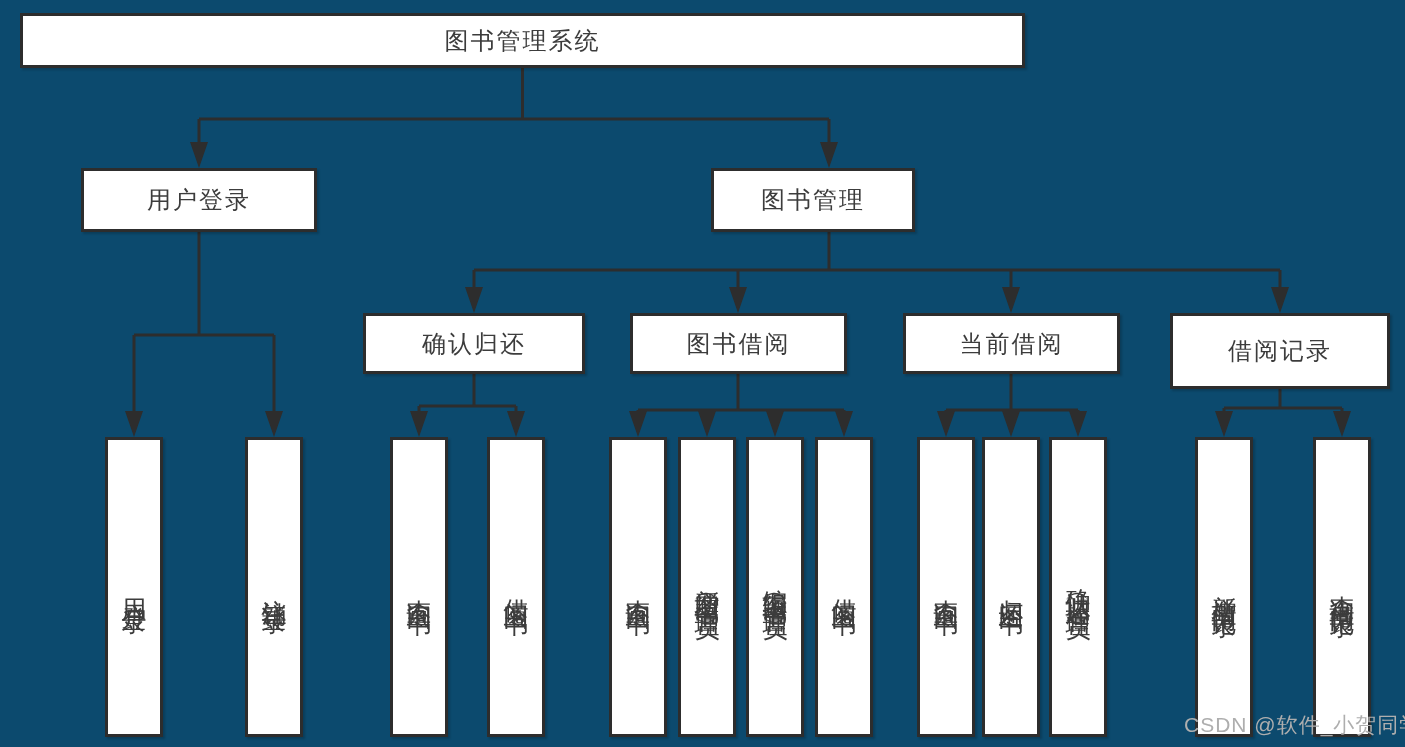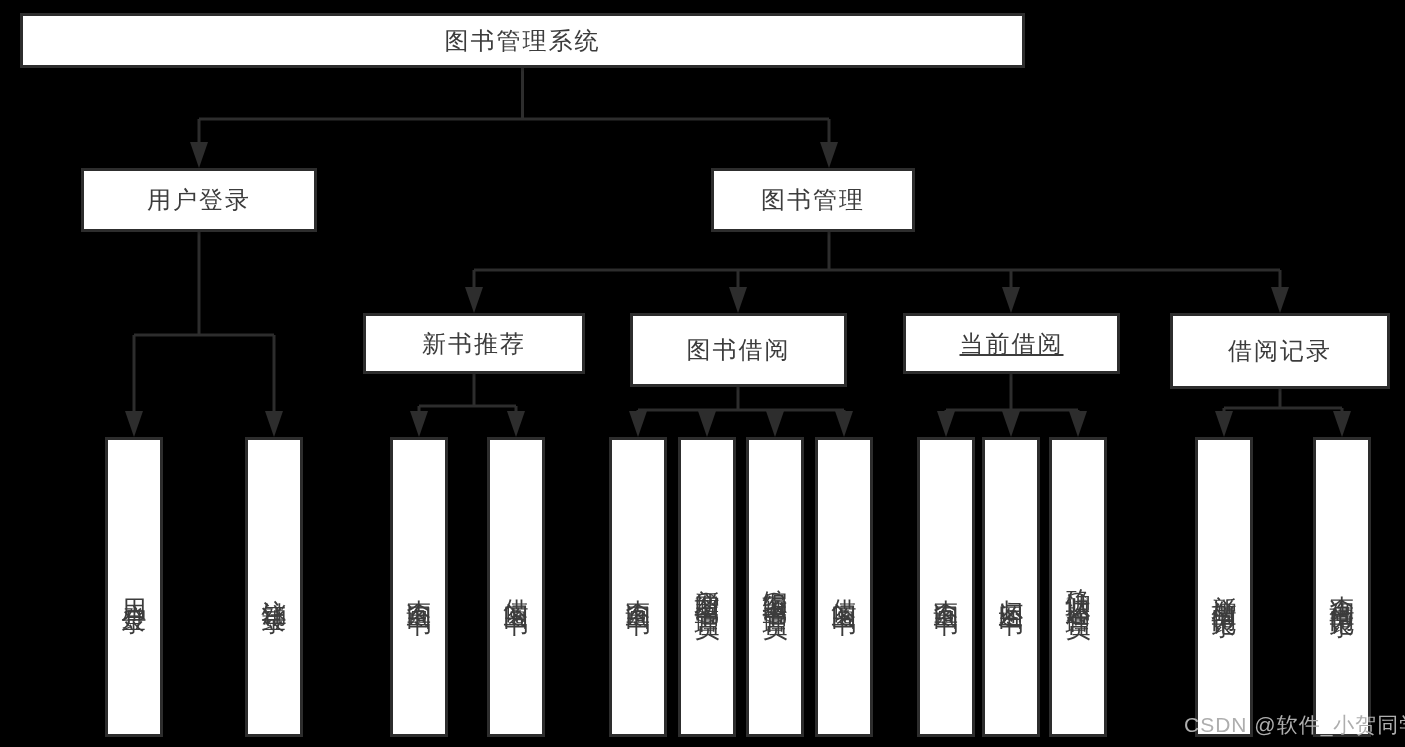--- a/index.html
+++ b/index.html
@@ -1,32 +1,32 @@
 <!DOCTYPE html>
 <html><head>
 <meta charset="utf-8">
 <style>
   html,body { margin:0; padding:0; background:#ffffff; }
   .canvas {
-    position:relative; width:1405px; height:747px; background:#000000;
+    position:relative; width:1405px; height:747px; background:#0c4a6e;
     font-family:"Liberation Sans","DejaVu Sans",sans-serif; overflow:hidden;
   }
   .connectors { position:absolute; left:0; top:0; width:1405px; height:747px; }
   .node {
     position:absolute; background:#ffffff; border:3px solid #2d2d2d;
     box-sizing:border-box; display:flex; align-items:center; justify-content:center;
     color:#3c3c3c; box-shadow:2px 2px 2px rgba(0,0,0,0.18);
   }
   .hnode { font-size:24px; letter-spacing:2px; }
   .root  { left:20px;  top:13px;  width:1005px; height:55px; }
   .n-userlogin { left:81px;  top:168px; width:236px; height:64px; }
   .n-bookmgmt  { left:711px; top:168px; width:204px; height:64px; }
   .n-newbook   { left:363px; top:313px; width:222px; height:61px; }
-  .n-bookborrow{ left:630px; top:313px; width:217px; height:74px; }
-  .n-curborrow { left:903px; top:313px; width:217px; height:61px;text-decoration:underline; }
+  .n-bookborrow{ left:630px; top:313px; width:217px; height:61px; }
+  .n-curborrow { left:903px; top:313px; width:217px; height:61px; }
   .n-borrowrec { left:1170px;top:313px; width:220px; height:76px; }
   .leaf { top:437px; width:58px; height:300px; }
   .leaf span {
     writing-mode:vertical-rl; text-orientation:mixed;
     font-size:25px; letter-spacing:4px; line-height:1; color:#3c3c3c;
   }
   .watermark {
     position:absolute; left:1184px; top:711px; z-index:5;
     font-size:21px; letter-spacing:1px; color:#aeaeae; white-space:nowrap;
   }
@@ -66,21 +66,21 @@
       <polygon points="1224,437 1215,411 1233,411"></polygon>
       <polygon points="1342,437 1333,411 1351,411"></polygon>
     </g>
   </svg>
 
   <div class="node hnode root">图书管理系统</div>
 
   <div class="node hnode n-userlogin">用户登录</div>
   <div class="node hnode n-bookmgmt">图书管理</div>
 
-  <div class="node hnode n-newbook">新书推荐</div>
+  <div class="node hnode n-newbook">确认归还</div>
   <div class="node hnode n-bookborrow">图书借阅</div>
   <div class="node hnode n-curborrow">当前借阅</div>
   <div class="node hnode n-borrowrec">借阅记录</div>
 
   <div class="node leaf" style="left:105px">
     <span>用户登录</span>
     </div>
   <div class="node leaf" style="left:245px">
     <span>注销登录</span>
     </div>

